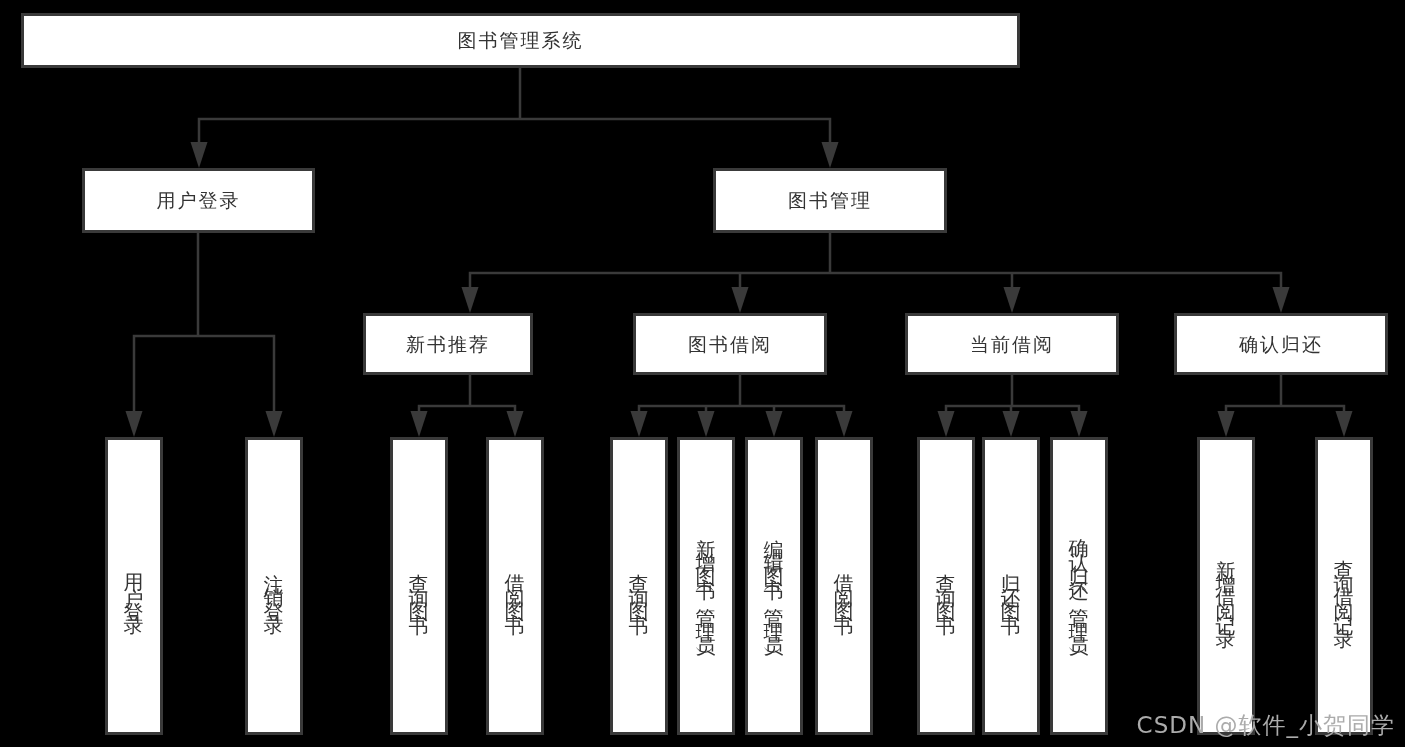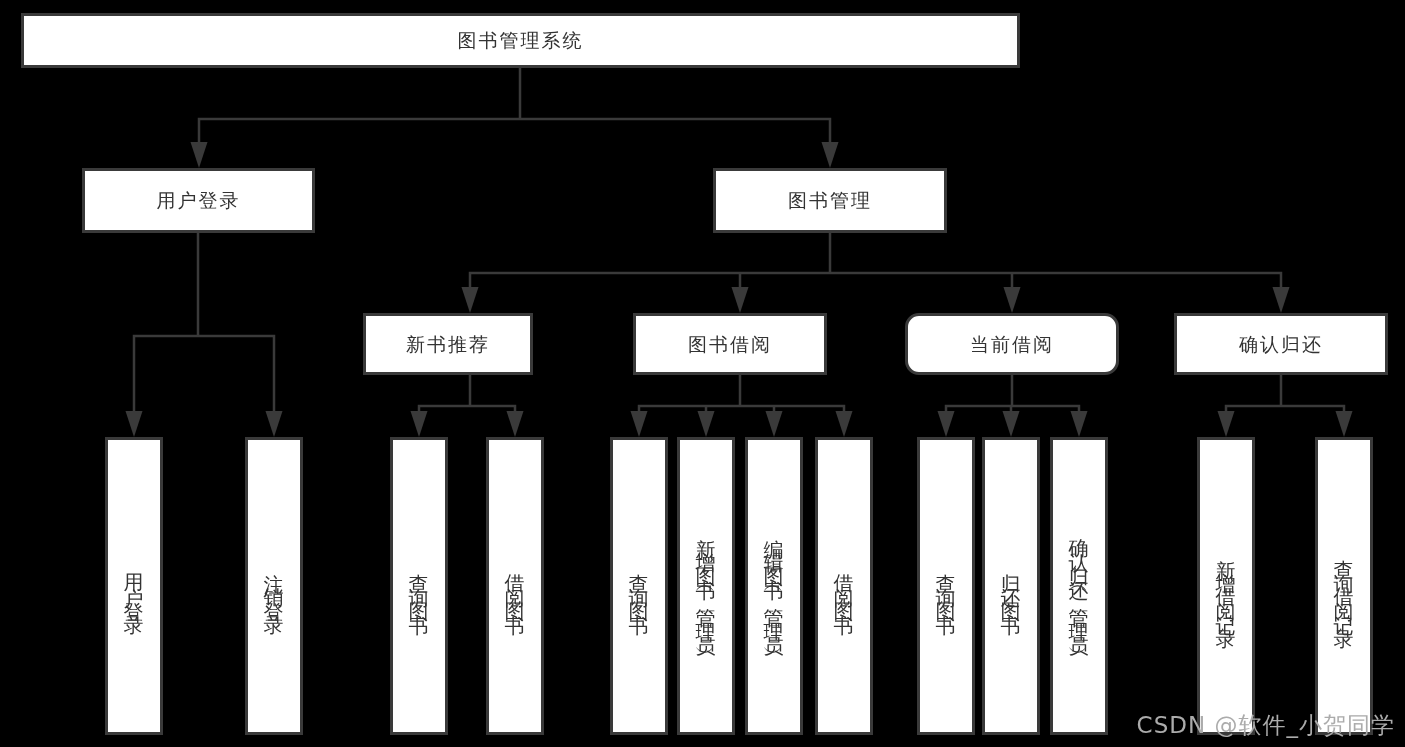--- a/index.html
+++ b/index.html
@@ -102,21 +102,21 @@
     </g>
   </svg>
 
   <div class="box" style="left:21px; top:13px; width:999px; height:55px;">图书管理系统</div>
 
   <div class="box" style="left:82px; top:168px; width:233px; height:65px;">用户登录</div>
   <div class="box" style="left:713px; top:168px; width:234px; height:65px;">图书管理</div>
 
   <div class="box" style="left:363px; top:313px; width:170px; height:62px;">新书推荐</div>
   <div class="box" style="left:633px; top:313px; width:194px; height:62px;">图书借阅</div>
-  <div class="box" style="left:905px; top:313px; width:214px; height:62px;border-radius:14px;">当前借阅</div>
+  <div class="box" style="left:905px; top:313px; width:214px; height:62px;">当前借阅</div>
   <div class="box" style="left:1174px; top:313px; width:214px; height:62px;">确认归还</div>
 
   <div class="box vbox" style="left:105px; top:437px; width:58px; height:298px;">
     <span class="vtext">用户登录</span>
   </div>
   <div class="box vbox" style="left:245px; top:437px; width:58px; height:298px;">
     <span class="vtext">注销登录</span>
   </div>
 
   <div class="box vbox" style="left:390px; top:437px; width:58px; height:298px;">

